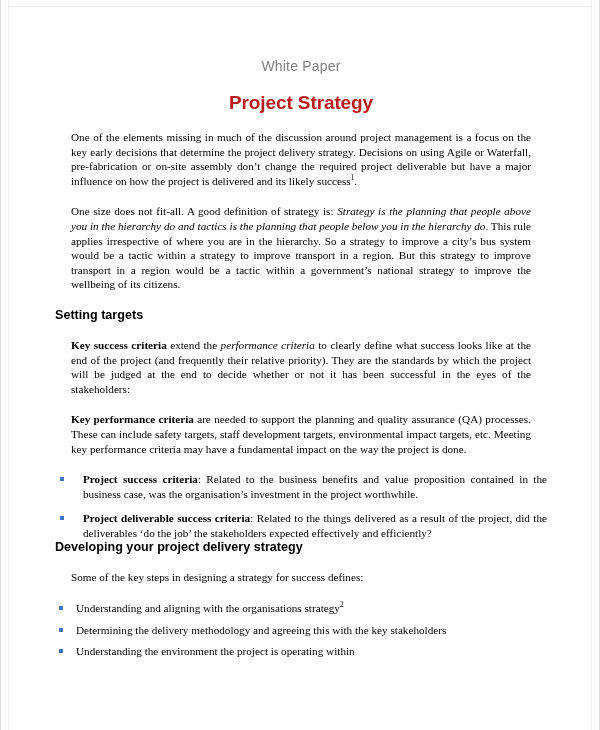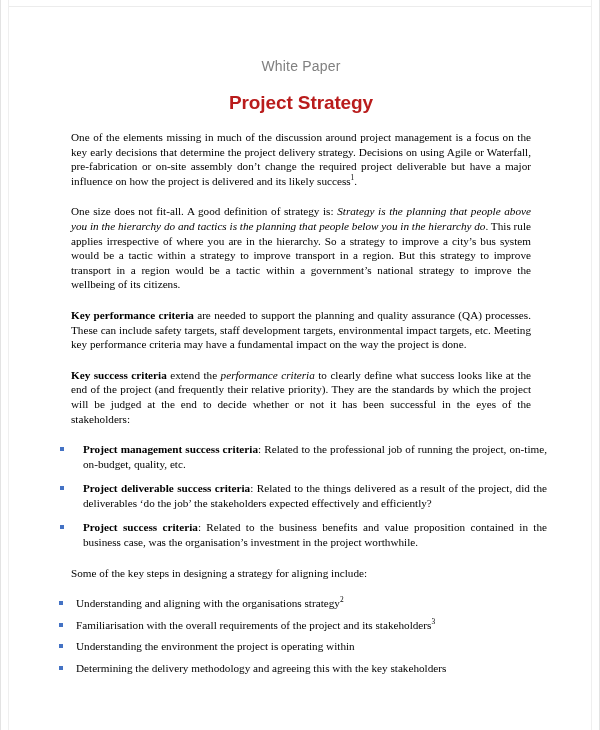--- a/index.html
+++ b/index.html
@@ -146,56 +146,50 @@
 
     <div class="kicker">White Paper</div>
 
     <h1 class="doc-title">Project Strategy</h1>
 
     <p class="body-text para-gap-1"><span>One of the elements missing in much of the discussion around project management is a focus on the key early decisions that determine the project delivery strategy. Decisions on using Agile or Waterfall, pre-fabrication or on-site assembly don’t change the required project deliverable but have a major influence on how the project is delivered and its likely success</span><sup>1</sup><span>.</span></p>
 
     <p class="body-text para-gap-lg"><span>One size does not fit-all. A good definition of strategy is: </span><i>Strategy is the planning that people above you in the hierarchy do and tactics is the planning that people below you in the hierarchy do</i><span>.  This rule applies irrespective of where you are in the hierarchy.  So a strategy to improve a city’s bus system would be a tactic within a strategy to improve transport in a region.  But this strategy to improve transport in a region would be a tactic within a government’s national strategy to improve the wellbeing of its citizens.</span></p>
 
 
+    <h2 class="section-heading heading-gap-1">Setting targets</h2>
+
+    <p class="body-text para-gap-lg"><b>Key success criteria</b><span> extend the </span><i>performance criteria</i><span> to clearly define what success looks like at the end of the project (and frequently their relative priority). They are the standards by which the project will be judged at the end to decide whether or not it has been successful in the eyes of the stakeholders:</span></p>
 
     <p class="body-text after-heading"><b>Key performance criteria</b><span> are needed to support the planning and quality assurance (QA) processes. These can include safety targets, staff development targets, environmental impact targets, etc. Meeting key performance criteria may have a fundamental impact on the way the project is done.</span></p>
-
-    <p class="body-text para-gap-lg"><b>Key success criteria</b><span> extend the </span><i>performance criteria</i><span> to clearly define what success looks like at the end of the project (and frequently their relative priority). They are the standards by which the project will be judged at the end to decide whether or not it has been successful in the eyes of the stakeholders:</span></p>
 
     <ul class="bullets list-criteria">
       <li>
         <span class="bullet-mark"></span>
-        <b>Project management success criteria</b><span>: Related to the professional job of running the project, on-time, on-budget, quality, etc.</span>
+        <b>Project success criteria</b><span>: Related to the business benefits and value proposition contained in the business case, was the organisation’s investment in the project worthwhile.</span>
       </li>
       <li>
         <span class="bullet-mark"></span>
         <b>Project deliverable success criteria</b><span>: Related to the things delivered as a result of the project, did the deliverables ‘do the job’ the stakeholders expected effectively and efficiently?</span>
       </li>
-      <li>
-        <span class="bullet-mark"></span>
-        <b>Project success criteria</b><span>: Related to the business benefits and value proposition contained in the business case, was the organisation’s investment in the project worthwhile.</span>
-      </li>
     </ul>
 
+    <h2 class="section-heading heading-gap-2">Developing your project delivery strategy</h2>
 
-    <p class="body-text after-heading">Some of the key steps in designing a strategy for aligning include:</p>
+    <p class="body-text after-heading">Some of the key steps in designing a strategy for success defines:</p>
 
     <ul class="bullets list-steps">
       <li>
         <span class="bullet-mark"></span>
         <span>Understanding and aligning with the organisations strategy</span><sup>2</sup>
       </li>
       <li>
         <span class="bullet-mark"></span>
-        <span>Familiarisation with the overall requirements of the project and its stakeholders</span><sup>3</sup>
+        <span>Determining the delivery methodology and agreeing this with the key stakeholders</span>
       </li>
       <li>
         <span class="bullet-mark"></span>
         <span>Understanding the environment the project is operating within</span>
-      </li>
-      <li>
-        <span class="bullet-mark"></span>
-        <span>Determining the delivery methodology and agreeing this with the key stakeholders</span>
       </li>
     </ul>
 
   </div>
 </div>
 
 </body></html>

